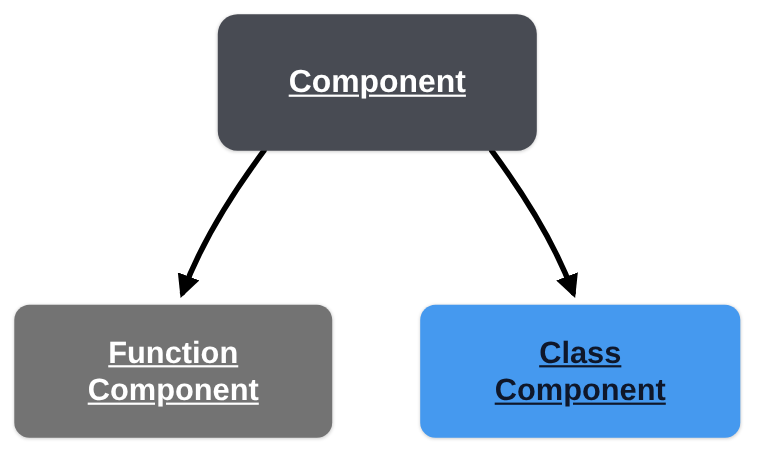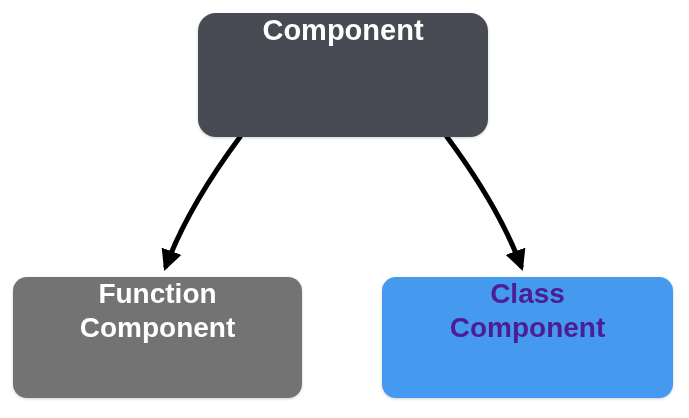--- a/index.html
+++ b/index.html
@@ -11,26 +11,27 @@
     position: relative;
     width: 689px;
     height: 418px;
     background: #ffffff;
     overflow: hidden;
     font-family: "Liberation Sans", "DejaVu Sans", sans-serif;
   }
   .node {
     position: absolute;
     display: flex;
-    align-items: flex-start;
+    align-items: center;
     justify-content: center;
     color: #ffffff;
     font-weight: 700;
     text-align: center;
     box-shadow: 0 1px 3px rgba(0,0,0,0.18);
+    text-decoration: underline;
   }
   .node-label {
     white-space: pre-line;
     line-height: 34px;
   }
   .node-component {
     left: 198px;
     top: 13px;
     width: 290px;
     height: 124px;
@@ -82,18 +83,18 @@
 
   <div class="node node-component" style="background: rgb(72, 75, 83); color: rgb(255, 255, 255);">
     <div class="node-label">Component</div>
   </div>
 
   <div class="node node-function" style="background: #737373; color: rgb(255, 255, 255);">
     <div class="node-label">Function
 Component</div>
   </div>
 
-  <div class="node node-class" style="background: rgb(69, 153, 239); color: #4c1d95;">
+  <div class="node node-class" style="background: rgb(69, 153, 239); color: #0f172a;">
     <div class="node-label">Class
 Component</div>
   </div>
 
 </div>
 
 </body></html>

